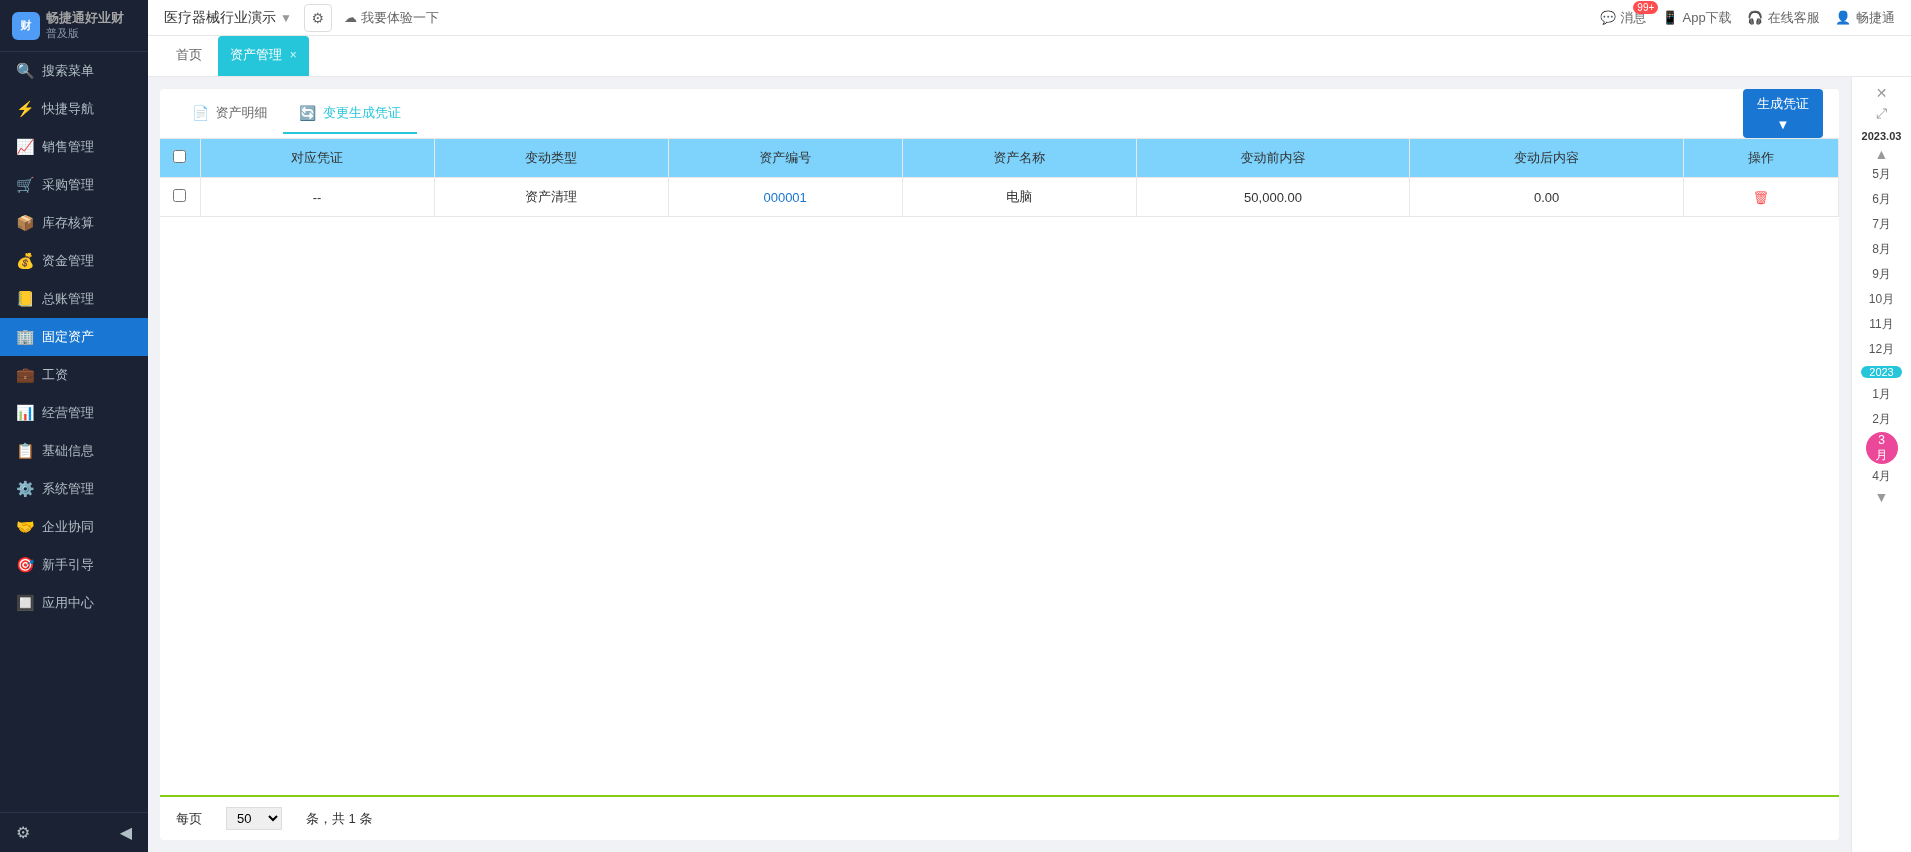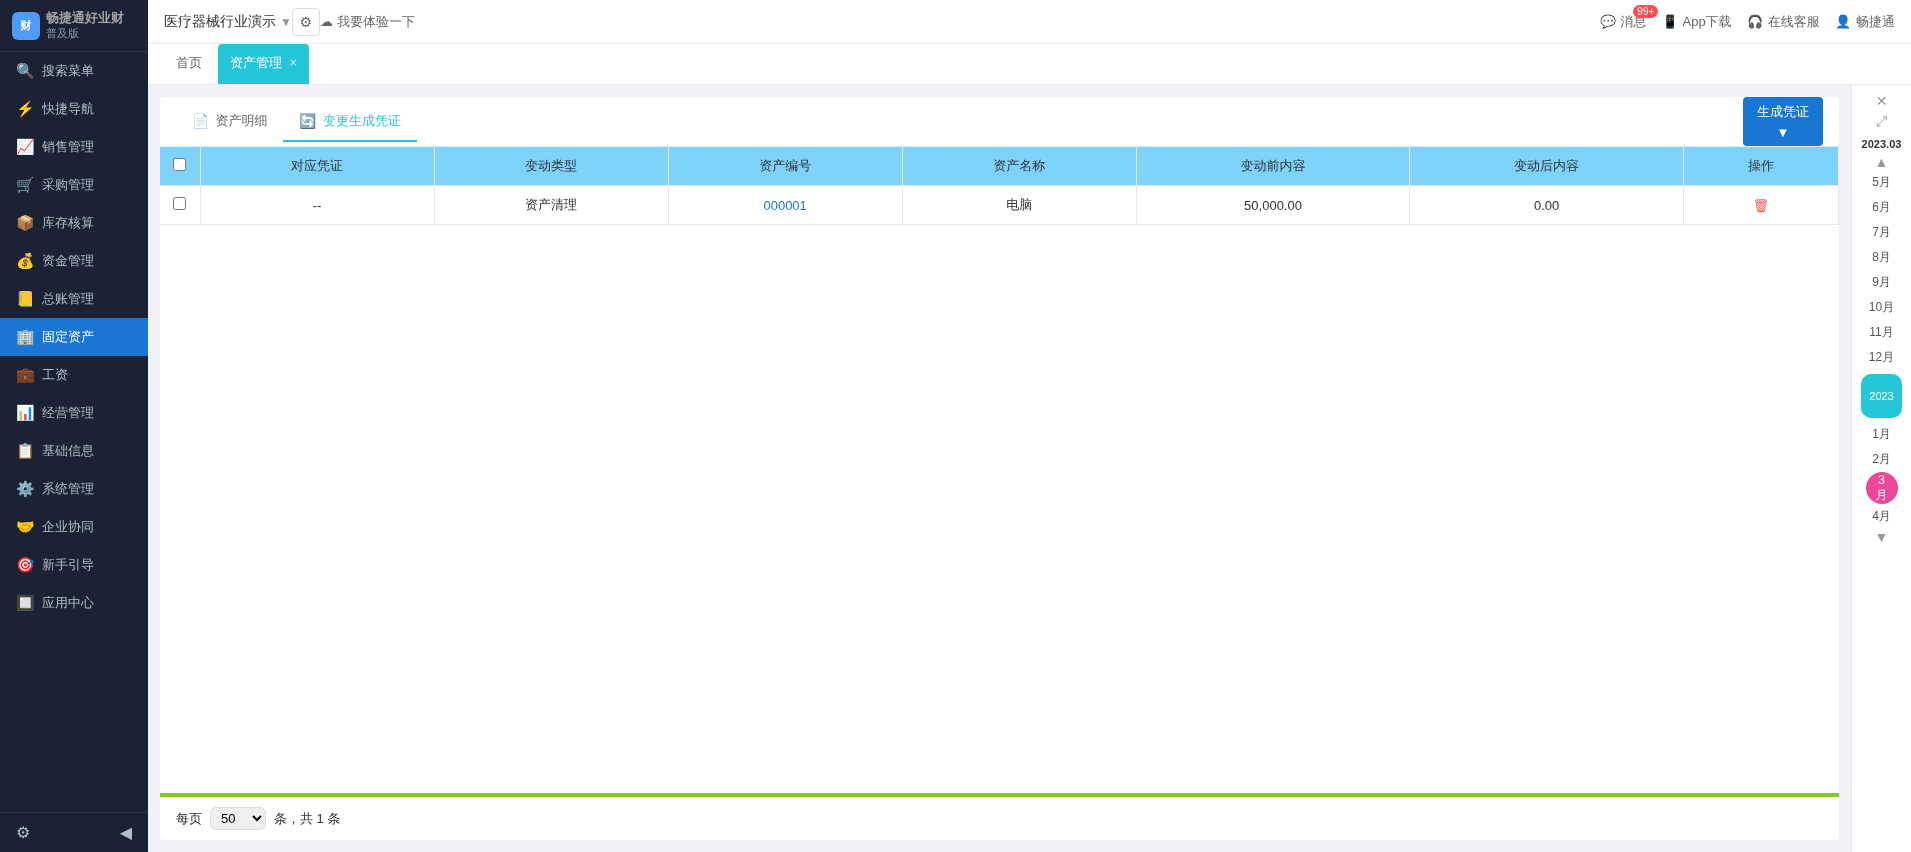--- a/index.html
+++ b/index.html
@@ -56,25 +56,26 @@
     .main-content {
       flex: 1;
       display: flex;
       flex-direction: column;
       overflow: hidden;
     }
 
     
     .topbar {
       background: white;
-      height: 44px;
+      height: 36px;
       display: flex;
       align-items: center;
       padding: 0 16px;
       border-bottom: 1px solid #e8e8e8;
+      gap: 12px;
     }
     .topbar-company {
       display: flex; align-items: center; gap: 4px;
       font-size: 14px; color: #333; cursor: pointer;
     }
     .topbar-company .chevron { color: #999; font-size: 12px; }
     .topbar-settings {
       width: 28px; height: 28px;
       border: 1px solid #ddd; border-radius: 4px;
       display: flex; align-items: center; justify-content: center;
@@ -215,30 +216,30 @@
       color: #333;
       border-bottom: 1px solid #e8e8e8;
       border-right: 1px solid #e8e8e8;
     }
     td:first-child, th:first-child { width: 40px; }
     .delete-icon { color: #ff4d4f; cursor: pointer; }
 
     
     .pagination {
       padding: 10px 16px;
-      border-top: 4px solid #84cc16;
-      display: flex;
-      align-items: center;
-      gap: 8px;
+      border-top: 2px solid #84cc16;
+      display: flex;
+      align-items: center;
+      gap: 24px;
       font-size: 13px;
       color: #333;
     }
     .page-size-select {
       border: 1px solid #ddd;
-      border-radius: 6px;
+      border-radius: 0;
       padding: 2px 6px;
       font-size: 13px;
       cursor: pointer;
     }
 
     
     .calendar-panel {
       width: 60px;
       background: white;
       border-left: 1px solid #e8e8e8;
@@ -274,21 +275,21 @@
       border-radius: 50%;
       width: 32px; height: 32px;
       display: flex; align-items: center; justify-content: center;
       margin: 0 auto;
     }
     .cal-year-badge {
       background: #26c6da;
       color: white;
       font-size: 11px;
       border-radius: 10px;
-      padding: 16px 8px;
+      padding: 0 8px;
       margin: 4px 12px;
       cursor: pointer;
     }
     .cal-section { width: 100%; display: flex; flex-direction: column; align-items: center; }
 
     
     ::-webkit-scrollbar { width: 4px; height: 4px; }
     ::-webkit-scrollbar-thumb { background: #ccc; border-radius: 2px; }
   </style>
 </head>

